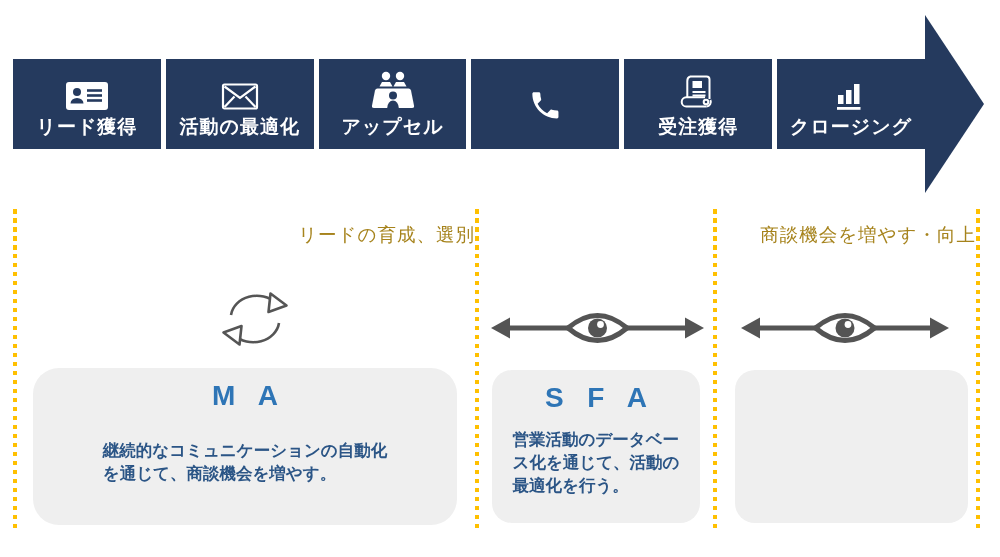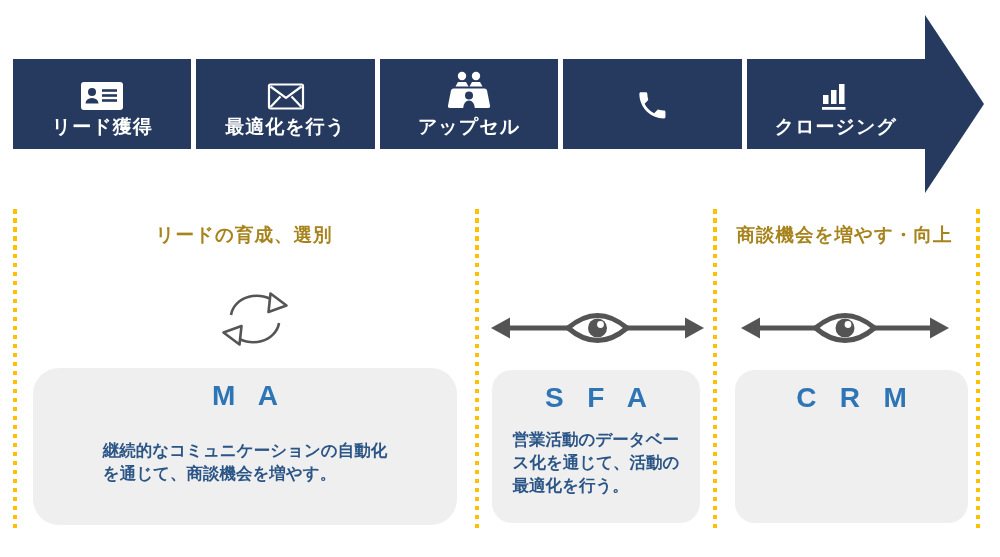--- a/index.html
+++ b/index.html
@@ -20,22 +20,22 @@
     background:var(--navy,#253A5E);
     clip-path:polygon(0 0,100% 50%,0 100%);
   }
   
   .dotline{
     position:absolute;top:209px;height:319px;width:4px;
     background:repeating-linear-gradient(to bottom,var(--gold-dots,#FFC000) 0 4.5px,transparent 4.5px 9px);
   }
   
   .section-title{
-    position:absolute;top:222px;text-align:center;
-    font-size:18.5px;font-weight:bold;letter-spacing:1px;
+    position:absolute;top:222px;text-align:right;
+    font-size:18.5px;font-weight:normal;letter-spacing:1px;
     color:var(--gold-title,#A6831C);white-space:nowrap;
   }
   
   .mid-icon{position:absolute;color:var(--icon-gray,#545454);}
   
   .card{
     position:absolute;background:var(--card-bg,#EFEFEF);
     display:block;text-align:center;
   }
   .card-1{left:33px;top:368px;width:424px;height:157px;border-radius:26px;}
@@ -78,21 +78,21 @@
 
     <div class="stage">
       <span class="stage-icon">
         <svg width="38" height="29" viewBox="0 0 38 29" fill="none" stroke="#fff" stroke-width="2.2">
           <rect x="2" y="2.5" width="34" height="24" rx="1.5"></rect>
           <path d="M3.5 4.5 L19 16 L34.5 4.5"></path>
           <path d="M3.5 25 L13.5 14.5"></path>
           <path d="M34.5 25 L24.5 14.5"></path>
         </svg>
       </span>
-      <span class="stage-label">最適化を行う</span>
+      <span class="stage-label">活動の最適化</span>
     </div>
 
     <div class="stage">
       <span class="stage-icon">
         <svg width="46" height="40" viewBox="0 0 46 40" fill="#fff">
           <circle cx="16" cy="5" r="4.2"></circle>
           <circle cx="30" cy="5" r="4.2"></circle>
           <path d="M9.5 15.5 L12 11 H20 L22.5 15.5 Z"></path>
           <path d="M23.5 15.5 L26 11 H34 L36.5 15.5 Z"></path>
           <path d="M7.5 17.5 H38.5 Q40.5 17.5 41 19.5 L44 34.5 Q44.5 37 42 37 H4 Q1.5 37 2 34.5 L5 19.5 Q5.5 17.5 7.5 17.5 Z"></path>
@@ -106,20 +106,35 @@
     </div>
 
     <div class="stage">
       <span class="stage-icon">
         <svg width="40" height="40" viewBox="0 0 40 40">
           <path transform="translate(3,3) scale(1.45)" fill="#fff" d="M6.62 10.79c1.44 2.83 3.76 5.14 6.59 6.59l2.2-2.21c.27-.27.67-.36 1.02-.24 1.12.37 2.33.57 3.57.57.55 0 1 .45 1 1V20c0 .55-.45 1-1 1-9.39 0-17-7.61-17-17 0-.55.45-1 1-1h3.5c.55 0 1 .45 1 1 0 1.25.2 2.45.57 3.57.11.35.03.74-.25 1.02l-2.2 2.2z"></path>
         </svg>
       </span>
     </div>
 
+    <div class="stage">
+      <span class="stage-icon">
+        <svg width="40" height="38" viewBox="0 0 40 38" fill="none" stroke="#fff" stroke-width="2">
+          <path d="M12 3.5 H28.5 A3 3 0 0 1 31.5 6.5 V26"></path>
+          <path d="M12 3.5 C10.2 4.3 9.3 5.9 9.3 8 V24"></path>
+          <rect x="14.5" y="8" width="9.5" height="7" fill="#fff" stroke="none"></rect>
+          <line x1="14.5" y1="19" x2="27.5" y2="19"></line>
+          <line x1="14.5" y1="22.5" x2="27.5" y2="22.5"></line>
+          <path d="M28.5 33.5 H8.3 A4.6 4.6 0 0 1 8.3 24.3 H27"></path>
+          <circle cx="28" cy="29" r="2.3"></circle>
+          <path d="M28.5 33.5 A4.6 4.6 0 0 0 32.4 27"></path>
+        </svg>
+      </span>
+      <span class="stage-label">受注獲得</span>
+    </div>
 
     <div class="stage">
       <span class="stage-icon">
         <svg width="34" height="35" viewBox="0 0 34 35" fill="#fff">
           <rect x="4" y="19" width="5.5" height="9"></rect>
           <rect x="12" y="14" width="5.5" height="14"></rect>
           <rect x="20" y="8" width="5.5" height="20"></rect>
           <rect x="3" y="31" width="23.5" height="2.8"></rect>
         </svg>
       </span>
@@ -175,16 +190,15 @@
 最適化を行う。</div>
   </div>
 
   <div class="card card-1">
     <div class="card-tool">M A</div>
     <div class="card-desc">継続的なコミュニケーションの自動化
 を通じて、商談機会を増やす。</div>
   </div>
 
   <div class="card card-3">
-    <div class="card-tool">C R M</div>
   </div>
 
 </div>
 
 </body></html>

